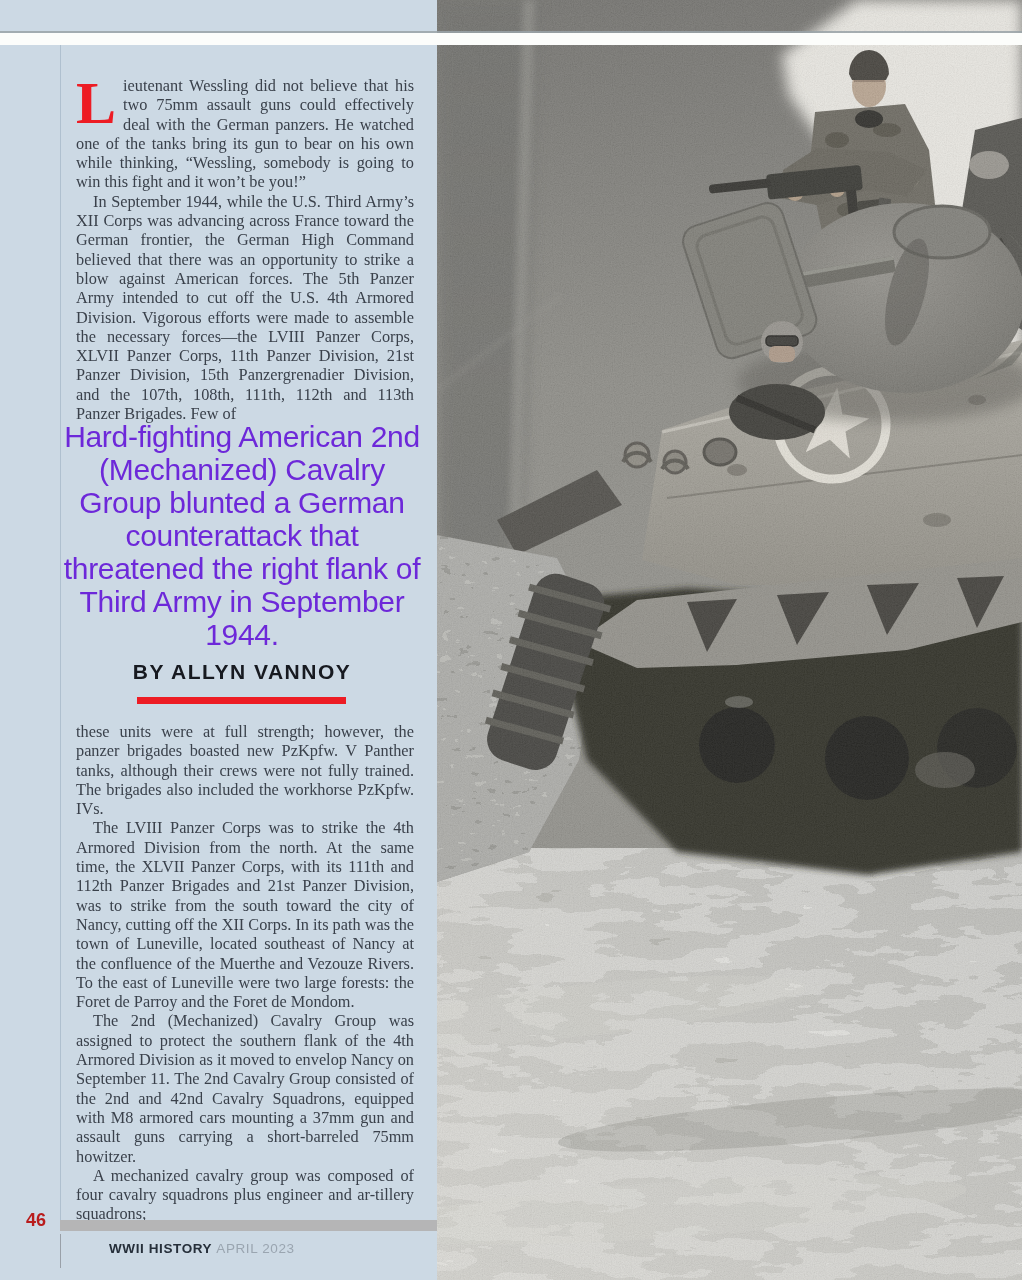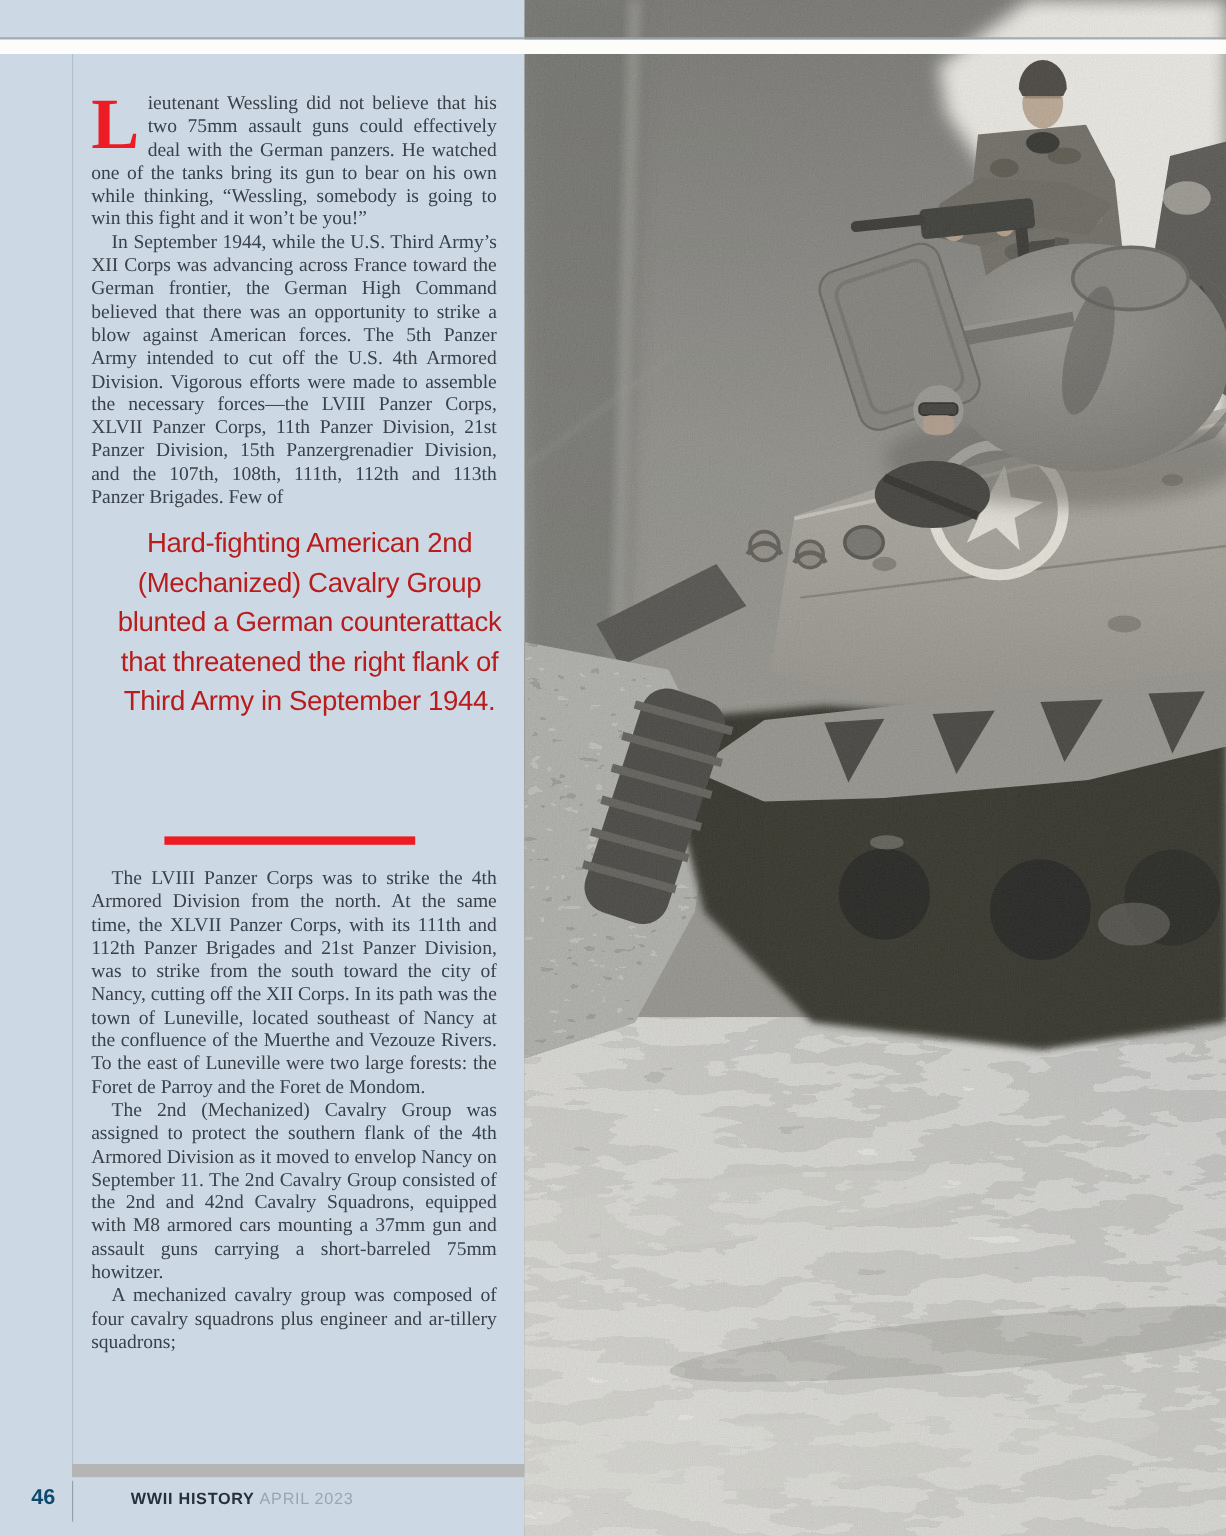--- a/index.html
+++ b/index.html
@@ -20,35 +20,35 @@
   .col { position:absolute; left:76px; width:338px; }
   .col p { margin:0; text-align:justify; font-size:16.3px; line-height:19.3px; }
   .col p.indent { text-indent:17px; }
   .block-top { top:76px; }
   .block-bottom { top:722px; }
   .dropcap {
     float:left; color:var(--red); font-family:"Liberation Serif", serif; font-weight:bold;
     font-size:60px; line-height:48px; margin:3px 7px 0 0;
   }
   .pullquote {
-    position:absolute; left:62px; top:420px; width:360px; margin:16px;
-    font-family:"Liberation Sans", sans-serif; font-size:23px; line-height:33px;
-    color:#b91c1c; text-align:center; letter-spacing:-.3px;
+    position:absolute; left:62px; top:420px; width:360px; margin:0;
+    font-family:"Liberation Sans", sans-serif; font-size:30px; line-height:33px;
+    color:#6d28d9; text-align:center; letter-spacing:-.3px;
   }
   .byline {
     position:absolute; left:62px; top:660px; width:360px; text-align:center;
     font-family:"Liberation Sans", sans-serif; font-weight:bold; font-size:21px;
     letter-spacing:1.5px; color:#171a20;
   }
   .red-bar { position:absolute; left:137px; top:697px; width:209px; height:7px; background:var(--red); }
   
   .footer-bar { position:absolute; left:60px; top:1220px; width:377px; height:11px; background:#b5b5b6; }
   .page-number {
-    position:absolute; left:26px; top:1237px;
-    font-family:"Liberation Sans", sans-serif; font-weight:bold; font-size:18px; color:#0c4a6e;
+    position:absolute; left:26px; top:1210px;
+    font-family:"Liberation Sans", sans-serif; font-weight:bold; font-size:18px; color:#b91c1c;
   }
   .footer-divider { position:absolute; left:60px; top:1234px; width:1px; height:34px; background:#99a0a8; }
   .footer-line {
     position:absolute; left:77px; top:1241px;
     font-family:"Liberation Sans", sans-serif; font-weight:bold; font-size:13.5px; letter-spacing:.6px;
   }
   .footer-line .mag   { color:#262f3a;margin-left:32px; }
   .footer-line .issue { color:#9aa5b0; font-weight:normal; }
 </style>
 </head>
@@ -251,23 +251,25 @@
   <div class="top-rule"></div>
   <div class="white-strip"></div>
   <div class="left-rule"></div>
 
   <div class="col block-top">
     <p><span class="dropcap">L</span><span>ieutenant Wessling did not believe that his two 75mm assault guns could effectively deal with the German panzers. He watched one of the tanks bring its gun to bear on his own while thinking, “Wessling, somebody is going to win this fight and it won’t be you!”</span></p>
     <p class="indent">In September 1944, while the U.S. Third Army’s XII Corps was advancing across France toward the German frontier, the German High Command believed that there was an opportunity to strike a blow against American forces. The 5th Panzer Army intended to cut off the U.S. 4th Armored Division. Vigorous efforts were made to assemble the necessary forces—the LVIII Panzer Corps, XLVII Panzer Corps, 11th Panzer Division, 21st Panzer Division, 15th Panzergrenadier Division, and the 107th, 108th, 111th, 112th and 113th Panzer Brigades. Few of</p>
   </div>
 
   <p class="pullquote">Hard-fighting American 2nd (Mechanized) Cavalry Group blunted a German counterattack that threatened the right flank of Third Army in September 1944.</p>
+  <div class="byline">BY ALLYN VANNOY</div>
   <div class="red-bar"></div>
 
   <div class="col block-bottom">
+    <p>these units were at full strength; however, the panzer brigades boasted new PzKpfw. V Panther tanks, although their crews were not fully trained. The brigades also included the workhorse PzKpfw. IVs.</p>
     <p class="indent">The LVIII Panzer Corps was to strike the 4th Armored Division from the north. At the same time, the XLVII Panzer Corps, with its 111th and 112th Panzer Brigades and 21st Panzer Division, was to strike from the south toward the city of Nancy, cutting off the XII Corps. In its path was the town of Luneville, located southeast of Nancy at the confluence of the Muerthe and Vezouze Rivers. To the east of Luneville were two large forests: the Foret de Parroy and the Foret de Mondom.</p>
     <p class="indent">The 2nd (Mechanized) Cavalry Group was assigned to protect the southern flank of the 4th Armored Division as it moved to envelop Nancy on September 11. The 2nd Cavalry Group consisted of the 2nd and 42nd Cavalry Squadrons, equipped with M8 armored cars mounting a 37mm gun and assault guns carrying a short-barreled 75mm howitzer.</p>
     <p class="indent">A mechanized cavalry group was composed of four cavalry squadrons plus engineer and ar-tillery squadrons;</p>
   </div>
 
   <div class="footer-bar"></div>
   <div class="page-number">46</div>
   <div class="footer-divider"></div>
   <div class="footer-line">
     <span class="mag">WWII HISTORY</span>

